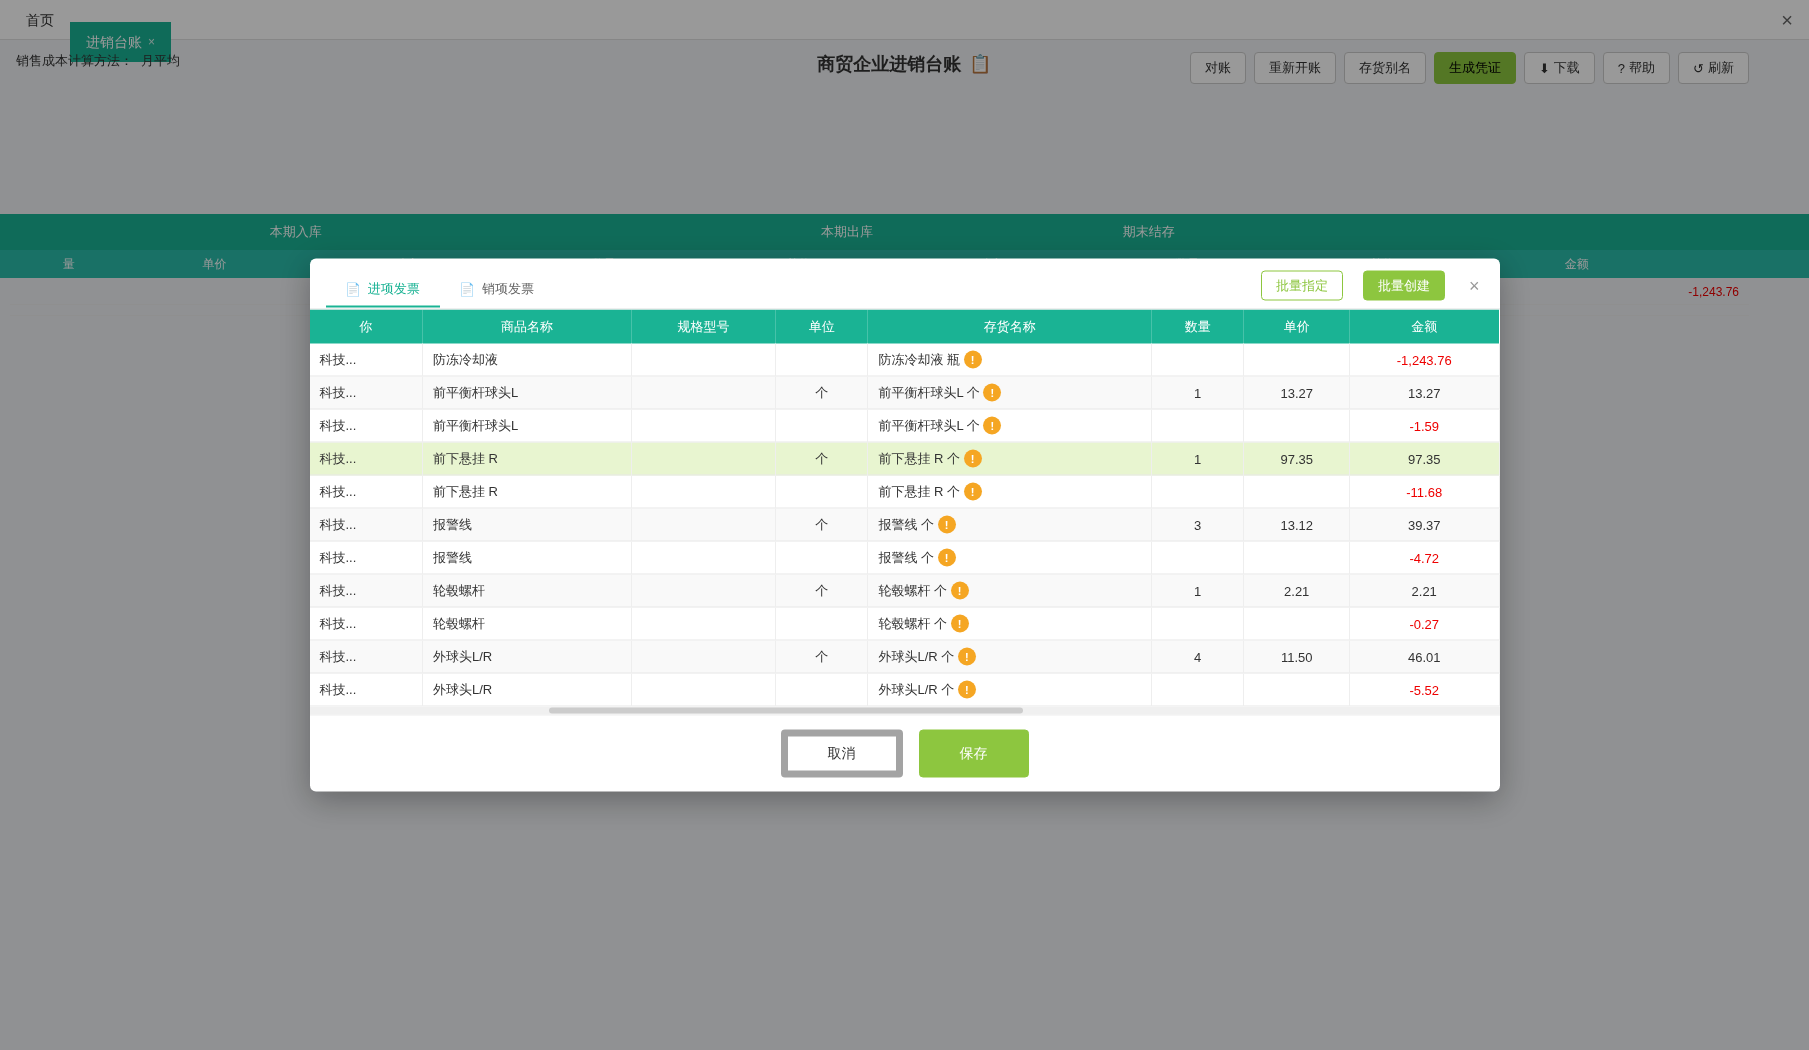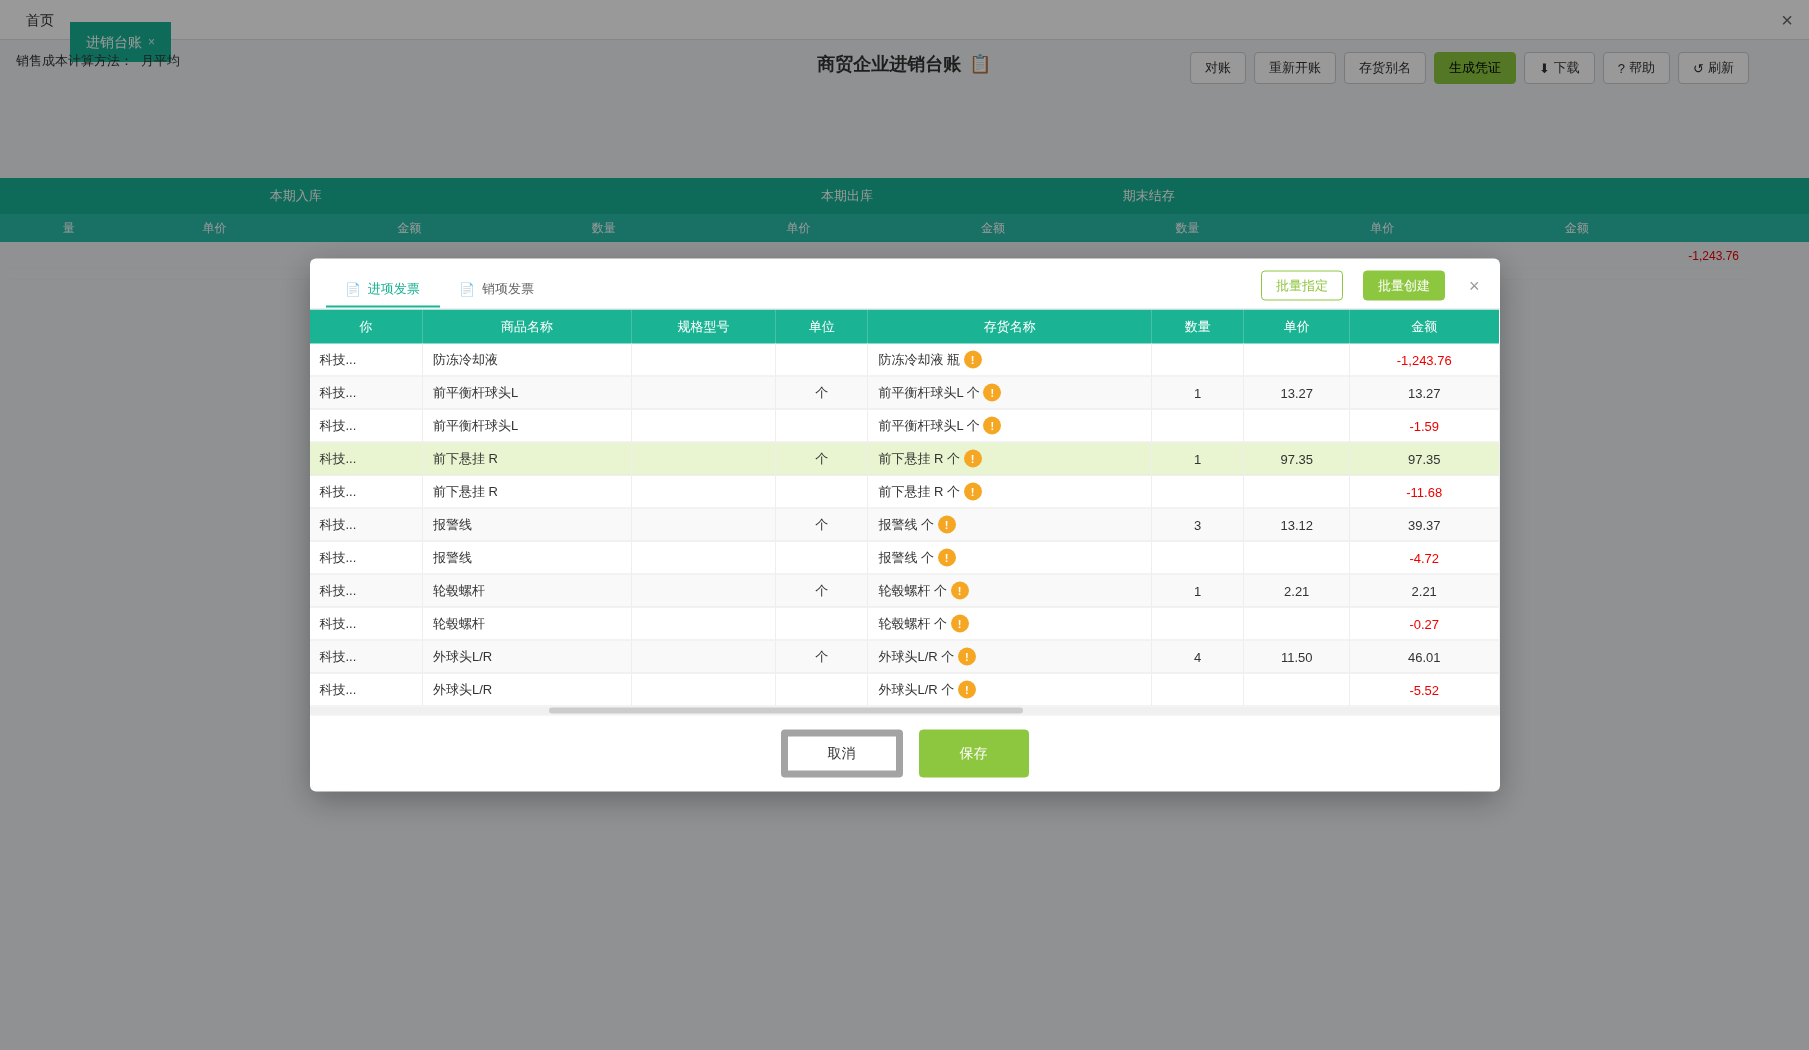--- a/index.html
+++ b/index.html
@@ -239,21 +239,21 @@
   <div class="btn-group">
     <button class="btn">对账</button>
     <button class="btn">重新开账</button>
     <button class="btn">存货别名</button>
     <button class="btn btn-green">生成凭证</button>
     <button class="btn btn-icon"><span>⬇</span> 下载</button>
     <button class="btn btn-icon"><span>?</span> 帮助</button>
     <button class="btn btn-icon"><span>↺</span> 刷新</button>
   </div>
 
-  <div style="margin-top:84px; background:#1ab394; color:#fff; display:flex; height:36px; align-items:center; padding: 0 80px 0 20px;">
+  <div style="margin-top:120px; background:#1ab394; color:#fff; display:flex; height:36px; align-items:center; padding: 0 80px 0 20px;">
     <div style="flex:1; text-align:center; font-size:13px;">本期入库</div>
     <div style="flex:1; text-align:center; font-size:13px;">本期出库</div>
     <div style="flex:1; font-size:13px;">期末结存</div>
     <div style="width:55px;"></div>
   </div>
   <div style="background:#2abcaa; color:#fff; display:flex; height:28px; align-items:center; padding: 0 80px 0 20px; font-size:12px;">
     <div style="flex:0.5;text-align:center;">量</div>
     <div style="flex:1;text-align:center;">单价</div>
     <div style="flex:1;text-align:center;">金额</div>
     <div style="flex:1;text-align:center;">数量</div>

